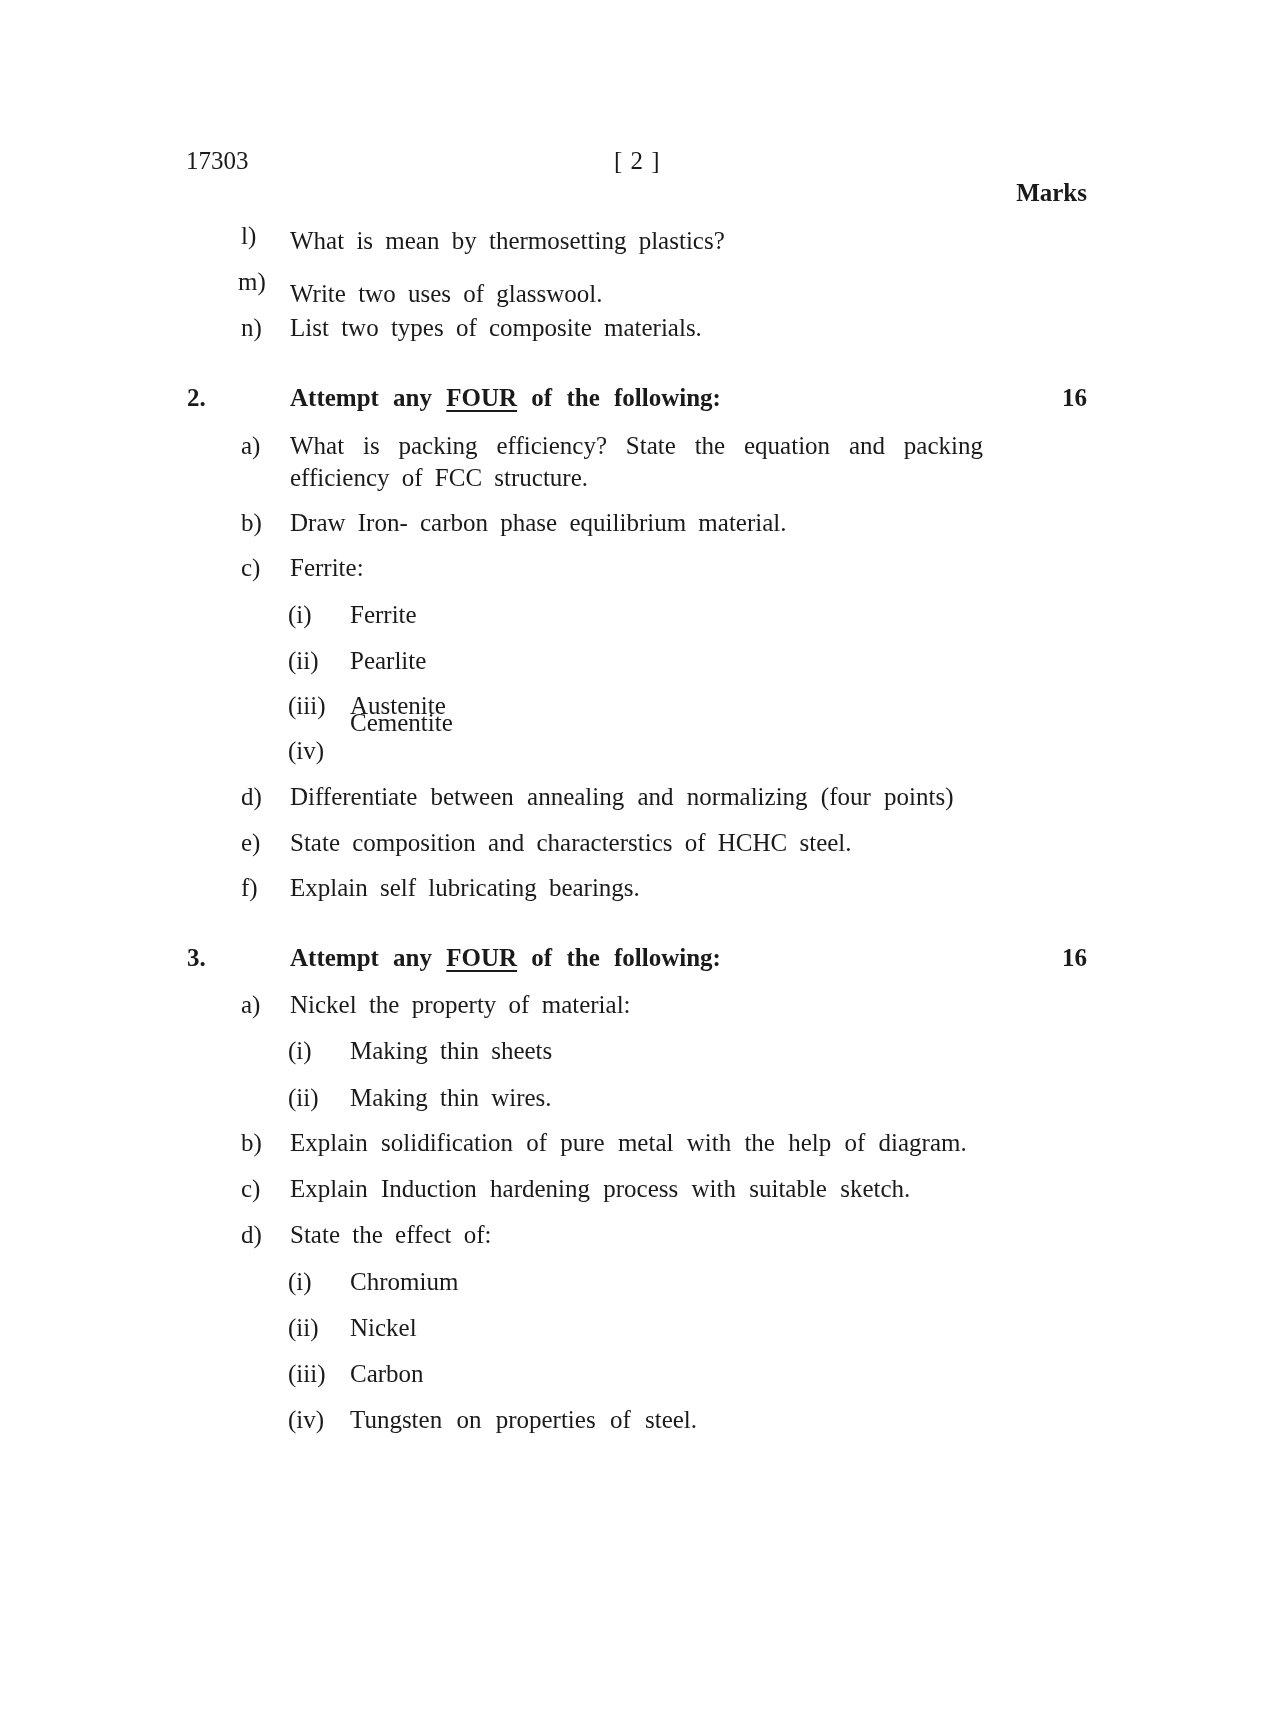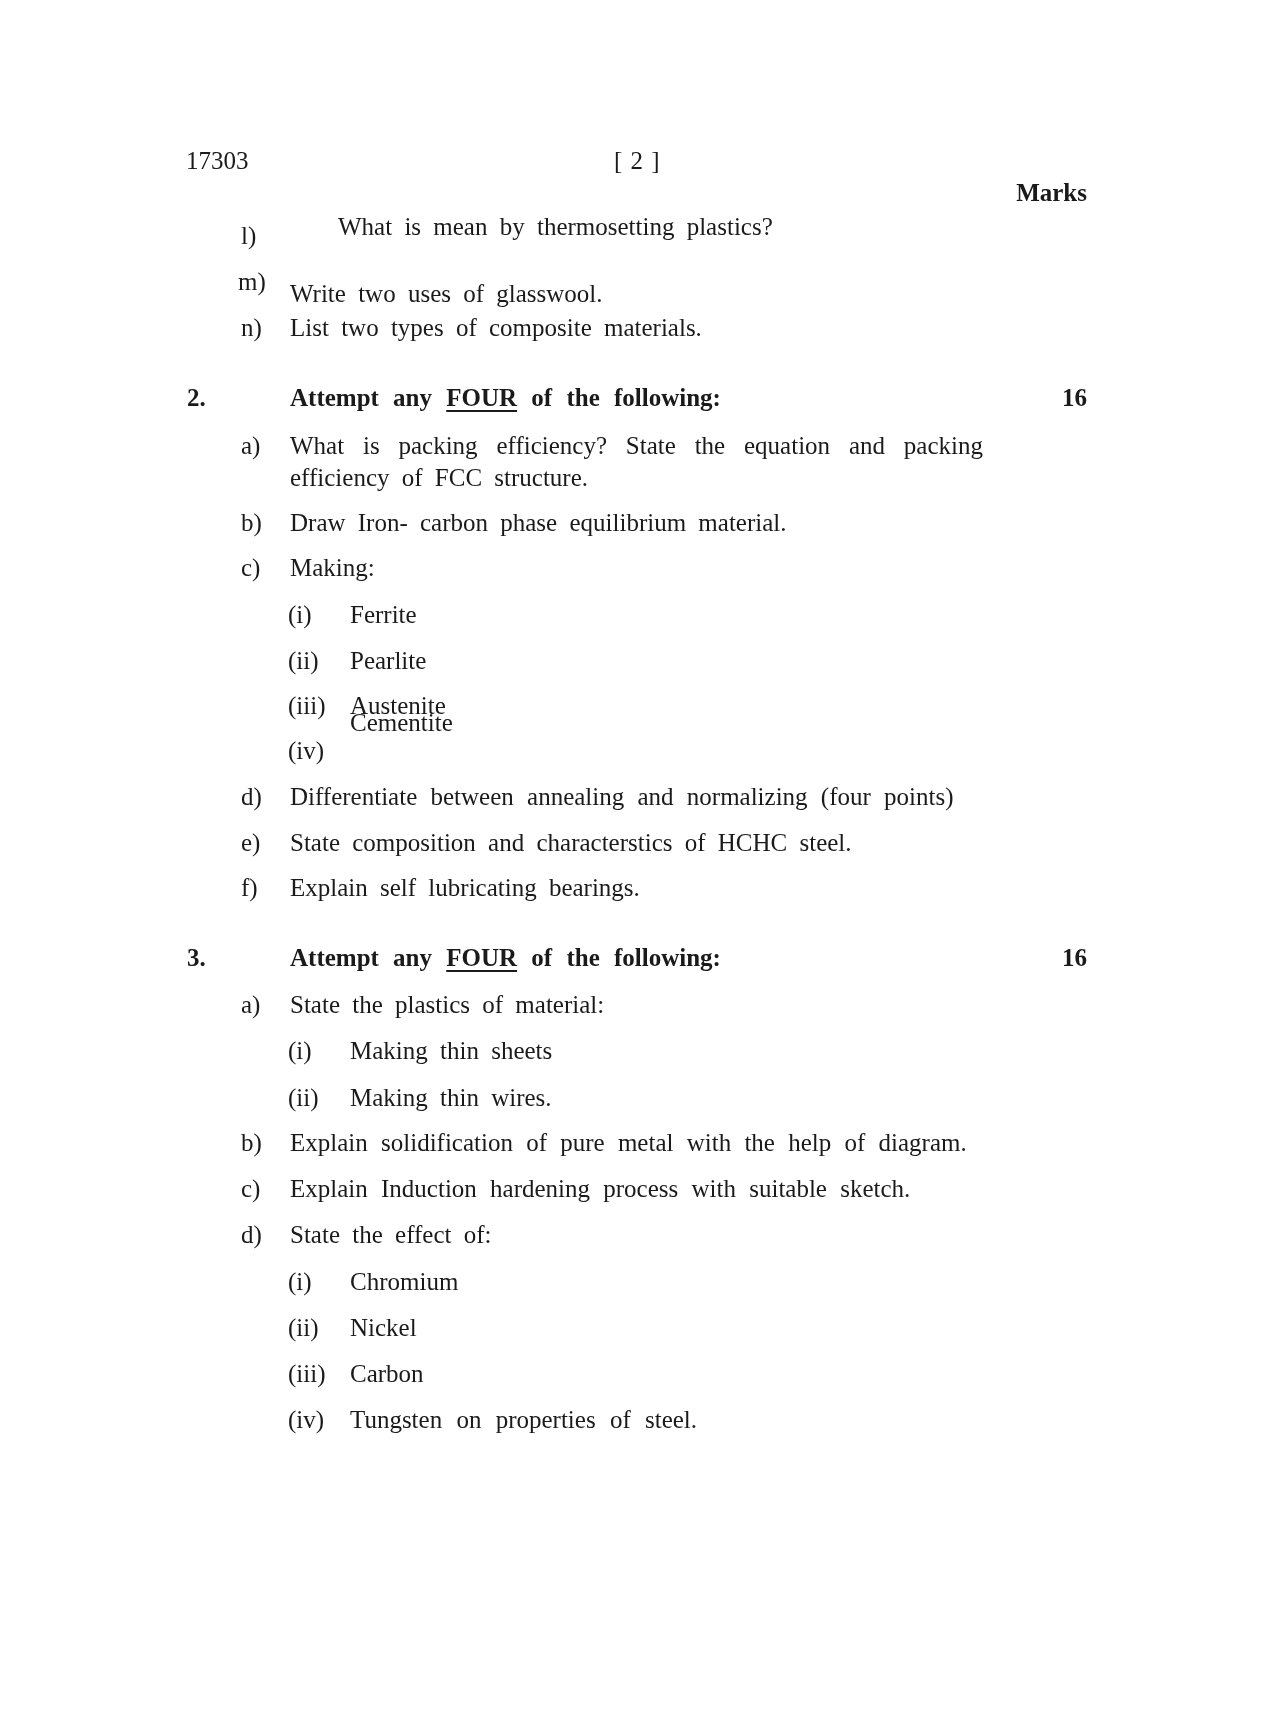--- a/index.html
+++ b/index.html
@@ -23,21 +23,21 @@
   </style>
 </head>
 <body>
 
 <div class="abs" style="left:186px; top:148px;">17303</div>
 <div class="abs" style="left:614px; top:148px; word-spacing:2px;">[ 2 ]</div>
 <div class="abs bold marks" style="top:180px;">Marks</div>
 
 <div>
   <div class="abs lbl" style="top:223px;">l)</div>
-  <div class="abs txt line" style="top:214px;margin-left:48px;">What is mean by thermosetting plastics?</div>
+  <div class="abs txt line" style="top:228px;">What is mean by thermosetting plastics?</div>
 
   <div class="abs" style="left:238px; top:269px;">m)</div>
   <div class="abs txt line" style="top:281px;">Write two uses of glasswool.</div>
 
   <div class="abs lbl" style="top:315px;">n)</div>
   <div class="abs txt line" style="top:315px;">List two types of composite materials.</div>
 </div>
 
 <div>
   <div class="abs bold qnum" style="top:385px;">2.</div>
@@ -45,21 +45,21 @@
   <div class="abs bold marks" style="top:385px;">16</div>
 
   <div class="abs lbl" style="top:433px;">a)</div>
   <div class="abs txt just" style="top:433px;">What is packing efficiency? State the equation and packing</div>
   <div class="abs txt line" style="top:465px;">efficiency of FCC structure.</div>
 
   <div class="abs lbl" style="top:510px;">b)</div>
   <div class="abs txt line" style="top:510px;">Draw Iron- carbon phase equilibrium material.</div>
 
   <div class="abs lbl" style="top:555px;">c)</div>
-  <div class="abs txt line" style="top:555px;">Making:</div>
+  <div class="abs txt line" style="top:555px;">Ferrite:</div>
 
   <div class="abs sublbl" style="top:602px;">(i)</div>
   <div class="abs subtxt line" style="top:602px;">Ferrite</div>
   <div class="abs sublbl" style="top:648px;">(ii)</div>
   <div class="abs subtxt line" style="top:648px;">Pearlite</div>
   <div class="abs sublbl" style="top:693px;">(iii)</div>
   <div class="abs subtxt line" style="top:693px;">Austenite</div>
   <div class="abs sublbl" style="top:738px;">(iv)</div>
   <div class="abs subtxt line" style="top:710px;">Cementite</div>
 
@@ -72,21 +72,21 @@
   <div class="abs lbl" style="top:875px;">f)</div>
   <div class="abs txt line" style="top:875px;">Explain self lubricating bearings.</div>
 </div>
 
 <div>
   <div class="abs bold qnum" style="top:945px;">3.</div>
   <div class="abs bold txt line" style="top:945px; word-spacing:8px;"><span>Attempt any</span> <span class="u">FOUR</span> <span>of the following:</span></div>
   <div class="abs bold marks" style="top:945px;">16</div>
 
   <div class="abs lbl" style="top:992px;">a)</div>
-  <div class="abs txt line" style="top:992px;">State the plastics of material:</div>
+  <div class="abs txt line" style="top:992px;">Nickel the property of material:</div>
   <div class="abs sublbl" style="top:1038px;">(i)</div>
   <div class="abs subtxt line" style="top:1038px;">Making thin sheets</div>
   <div class="abs sublbl" style="top:1085px;">(ii)</div>
   <div class="abs subtxt line" style="top:1085px;">Making thin wires.</div>
 
   <div class="abs lbl" style="top:1130px;">b)</div>
   <div class="abs txt line" style="top:1130px; word-spacing:7px;">Explain solidification of pure metal with the help of diagram.</div>
 
   <div class="abs lbl" style="top:1176px;">c)</div>
   <div class="abs txt line" style="top:1176px; word-spacing:7px;">Explain Induction hardening process with suitable sketch.</div>

